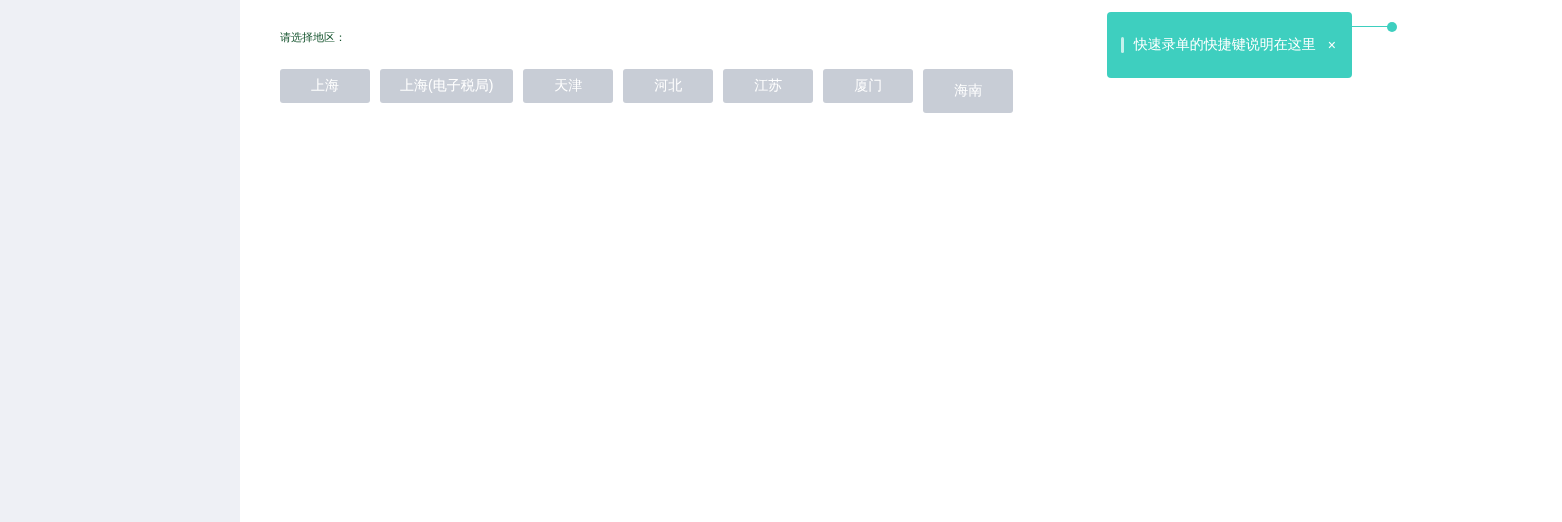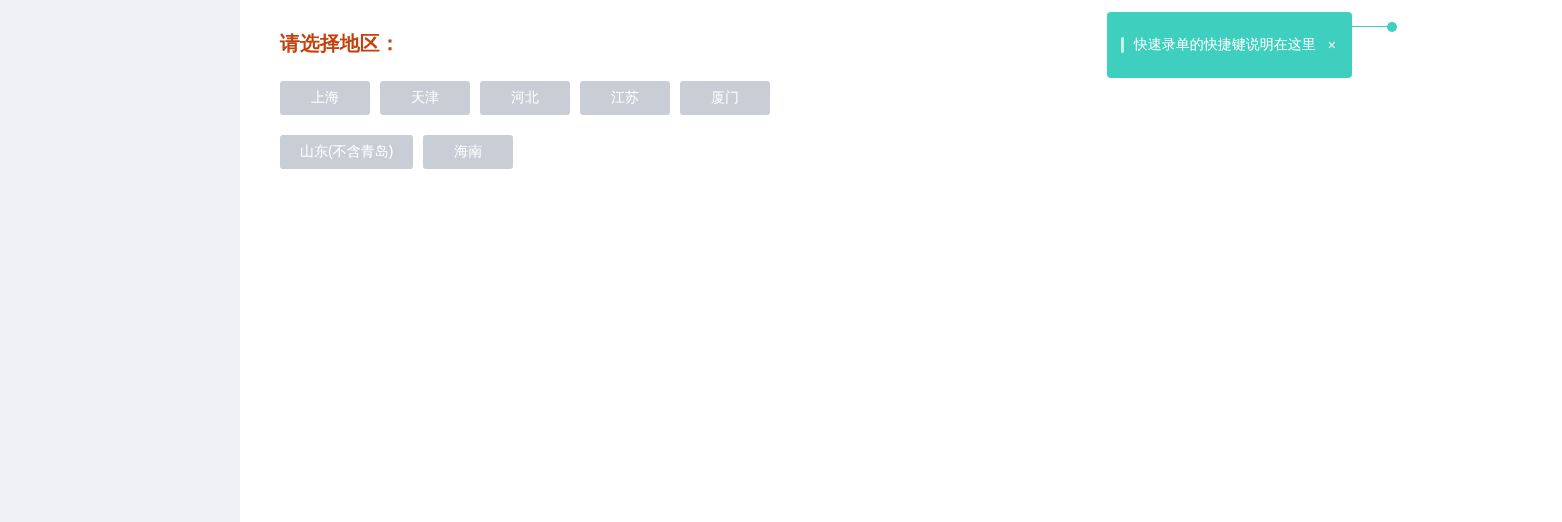--- a/index.html
+++ b/index.html
@@ -30,31 +30,30 @@
       position: absolute;
       left: 240px;
       top: 0;
       right: 0;
       bottom: 0;
       background: #ffffff;
       padding: 30px 40px;
     }
 
     .page-title {
-      font-size: 20px;
-      color: #c2410c;
+      font-size: 11px;
+      color: #14532d;
       margin-bottom: 24px;
-      font-weight: bold;
+      font-weight: normal;
     }
 
     .region-buttons {
       display: flex;
       flex-wrap: wrap;
       gap: 10px;
-      flex-direction: column;
     }
 
     .region-btn {
       background: #c8cdd6;
       color: #fff;
       border: none;
       border-radius: 3px;
       padding: 8px 20px;
       font-size: 14px;
       cursor: pointer;
@@ -120,27 +119,27 @@
 </head>
 <body>
 
 <div class="sidebar"></div>
 
 <div class="main-content">
   <h2 class="page-title">请选择地区：</h2>
   <div class="region-buttons" id="region-buttons-container">
   <div style="display: flex; gap: 10px; margin-bottom: 10px; flex-wrap: nowrap;">
         <button class="region-btn">上海</button>
+        <button class="region-btn">上海(电子税局)</button>
         <button class="region-btn">天津</button>
         <button class="region-btn">河北</button>
         <button class="region-btn">江苏</button>
         <button class="region-btn">厦门</button>
       </div>
       <div style="display: flex; gap: 10px;">
-        <button class="region-btn">山东(不含青岛)</button>
         <button class="region-btn">海南</button>
       </div>
     </div>
 </div>
 
 <div class="tooltip-banner">
   <span class="left-bar"></span>
   <span>快速录单的快捷键说明在这里</span>
   <button class="close-btn">×</button>
 </div>

